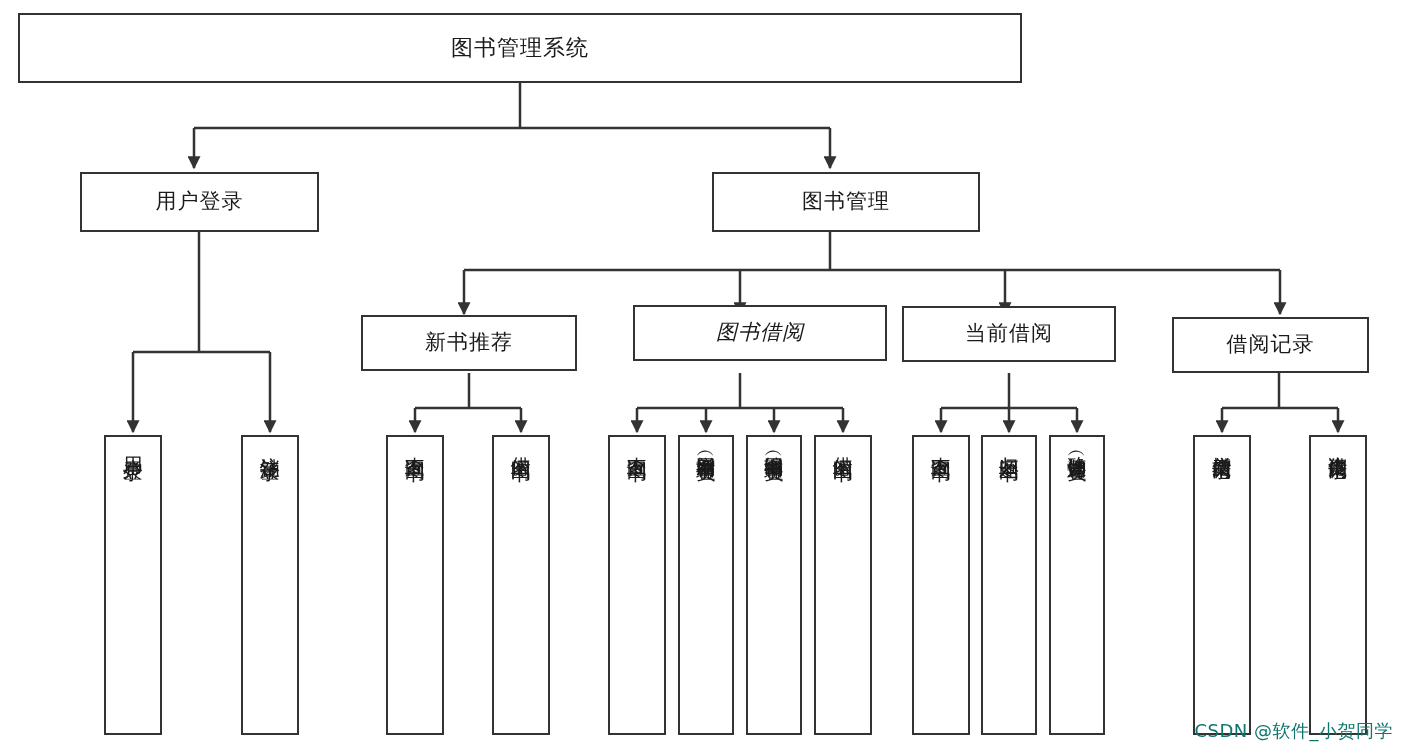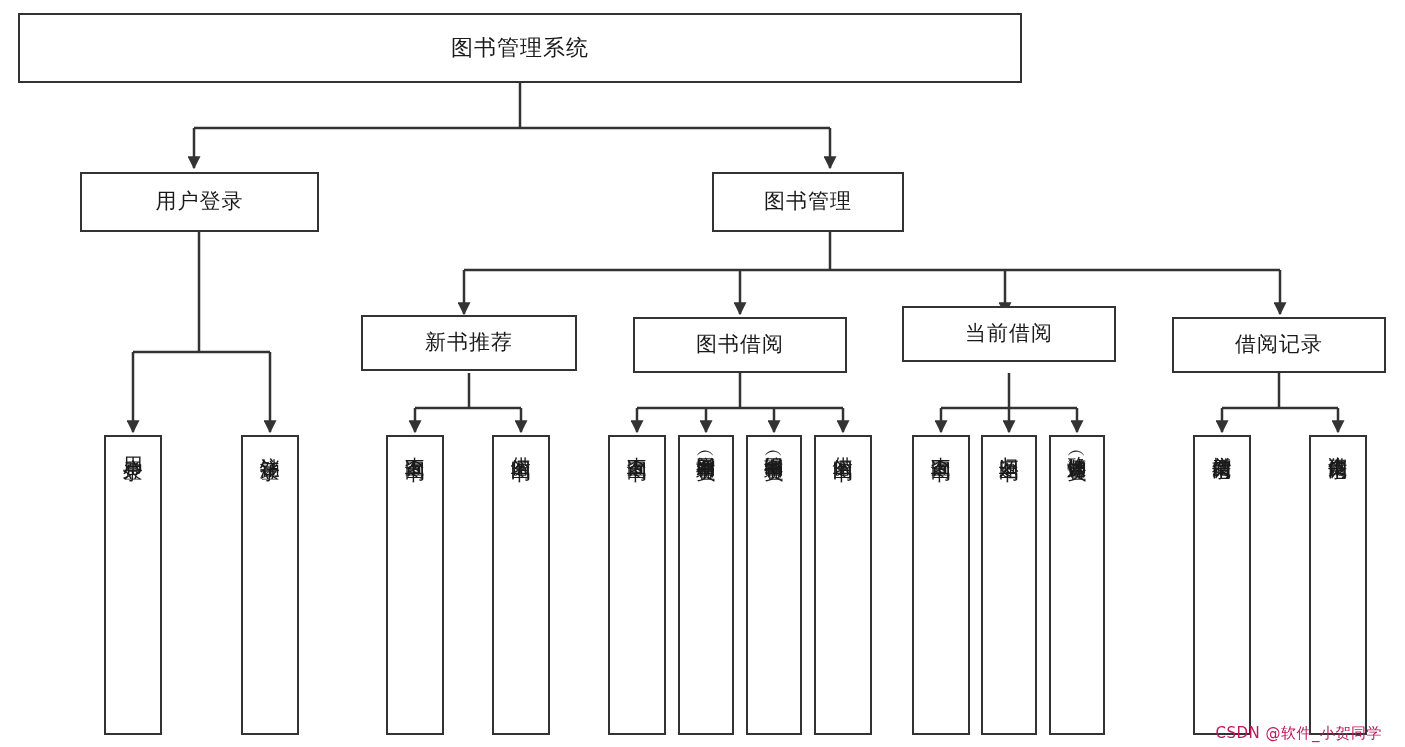--- a/index.html
+++ b/index.html
@@ -59,24 +59,24 @@
     color: #1a1a1a;
     white-space: nowrap;
   }
   .vlabel.tight {
     font-size: 19px;
     line-height: 1.34;
     letter-spacing: 1px;
   }
   #watermark {
     position: absolute;
-    right: 23px;
+    right: 12px;
     bottom: 4px;
-    font-size: 15px;
-    color: #be185d;
+    font-size: 18px;
+    color: #0f766e;
     letter-spacing: 0.5px;
     white-space: nowrap;
   }
 </style>
 </head>
 <body>
 
 <div id="canvas">
 
   <svg id="edges" viewBox="0 0 1405 747" width="1405" height="747" xmlns="http://www.w3.org/2000/svg">
@@ -132,34 +132,34 @@
     </g>
   </svg>
 
   <div class="node horiz root" style="left:18px; top:13px; width:1004px; height:70px;">
     <span>图书管理系统</span>
   </div>
 
   <div class="node horiz" style="left:80px; top:172px; width:239px; height:60px;">
     <span>用户登录</span>
   </div>
-  <div class="node horiz" style="left:712px; top:172px; width:192px; height:60px;">
+  <div class="node horiz" style="left:712px; top:172px; width:268px; height:60px;">
     <span>图书管理</span>
   </div>
 
   <div class="node horiz" style="left:361px; top:315px; width:216px; height:56px;">
     <span>新书推荐</span>
   </div>
-  <div class="node horiz" style="left:633px; top:317px; width:214px; height:56px;">
+  <div class="node horiz" style="left:633px; top:305px; width:254px; height:56px;font-style:italic;">
     <span>图书借阅</span>
   </div>
   <div class="node horiz" style="left:902px; top:306px; width:214px; height:56px;">
     <span>当前借阅</span>
   </div>
-  <div class="node horiz" style="left:1172px; top:317px; width:214px; height:56px;">
+  <div class="node horiz" style="left:1172px; top:317px; width:197px; height:56px;">
     <span>借阅记录</span>
   </div>
 
   <div class="node vert" style="left:104px; top:435px; width:58px; height:300px;">
     <span class="vlabel">用户登录</span>
   </div>
   <div class="node vert" style="left:241px; top:435px; width:58px; height:300px;">
     <span class="vlabel">注销登录</span>
   </div>
 

